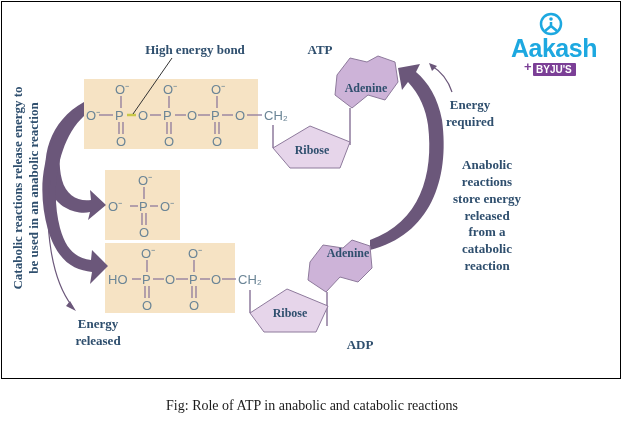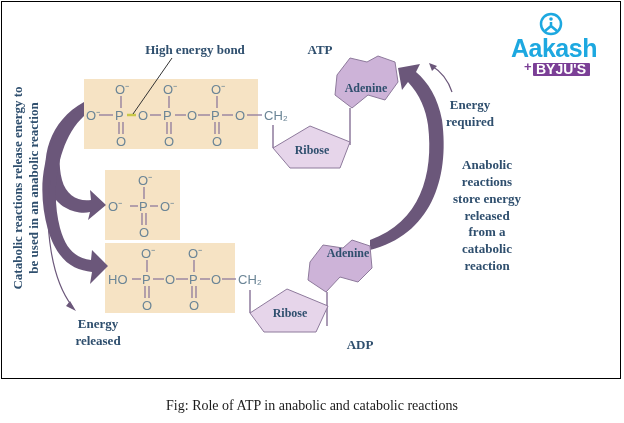--- a/index.html
+++ b/index.html
@@ -17,21 +17,21 @@
     }
     .logo { position: absolute; left: 511px; top: 12px; width: 80px; height: 66px; }
     .logo-text {
       position: absolute; left: 0; top: 22px; width: 80px; 
       font-family: "Liberation Sans", sans-serif; font-weight: bold; font-size: 25px;
       color: #1da8e0; letter-spacing: -0.5px;
     }
     .logo-badge {
       position: absolute; left: 22px; top: 51px; height: 13px; padding: 0 4px 0 3px;
       background: #7b3f96; color: #fff; font-family: "Liberation Sans", sans-serif;
-      font-size: 14px; font-weight: bold; line-height: 13px; border-radius: 1px;
+      font-size: 10px; font-weight: bold; line-height: 13px; border-radius: 1px;
     }
     .logo-plus {
       position: absolute; left: 13px; top: 47px; color: #7b3f96;
       font-family: "Liberation Sans", sans-serif; font-weight: bold; font-size: 13px;
     }
   </style>
 </head>
 <body>
 
 <div class="frame"></div>

